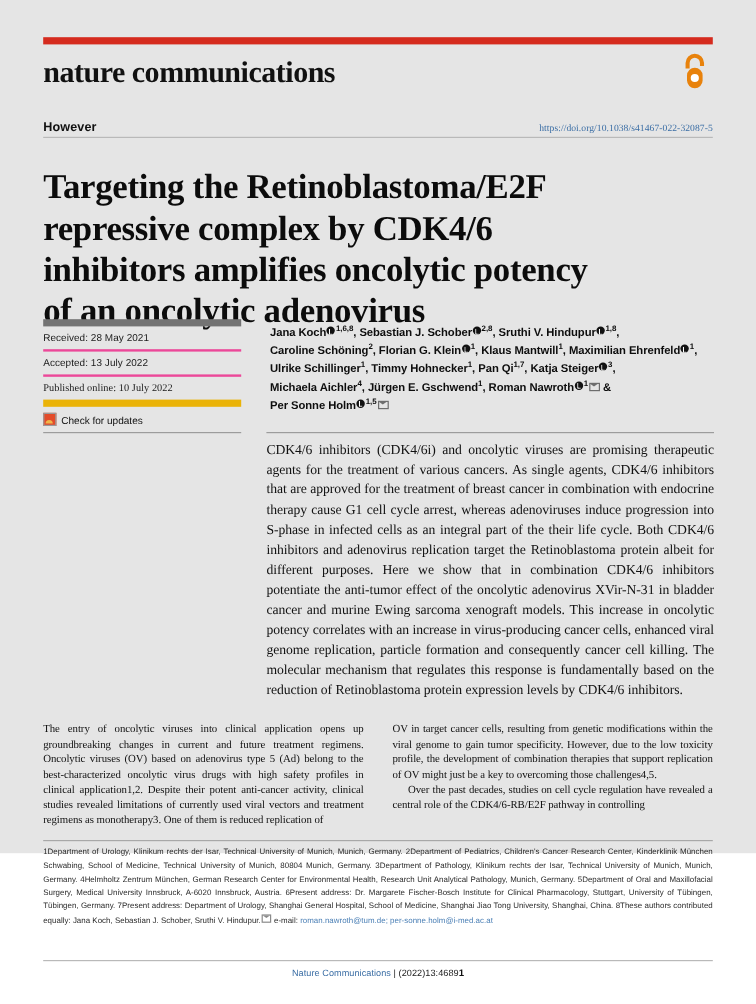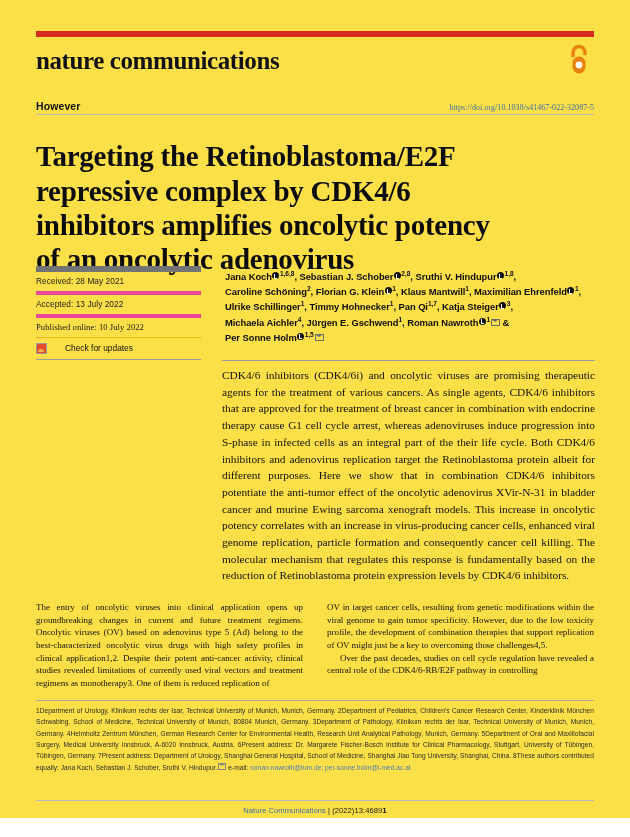--- a/index.html
+++ b/index.html
@@ -12,22 +12,22 @@
     height: 837px;
     font-family: "Liberation Serif", serif;
     color: #000000;
     position: relative;
     overflow: hidden;
   }
   .page {
     position: absolute;
     left: 0; top: 0;
     width: 630px;
-    height: 818px;
-    background: #fde047;
+    height: 711px;
+    background: #e5e5e5;
   }
 
   
   .masthead {
     position: absolute;
     left: 36px;
     top: 31px;
     width: 558px;
   }
   .red-rule {
@@ -103,35 +103,35 @@
   .meta-col {
     position: absolute;
     left: 36px;
     top: 266px;
     width: 165px;
     font-family: "Liberation Sans", sans-serif;
     font-size: 8.3px;
     color: #1a1a1a;
   }
   .meta-item {
-    border-top: 4px solid #ec4899;
+    border-top: 2px solid #ec4899;
     padding: 4px 0 5px 0;
     letter-spacing: 0.05px;
   }
   .meta-item.first { border-top: 6px solid #737373; }
   .meta-item.pub {
     font-family: "Liberation Serif", serif;
     font-size: 8.6px;
   }
   .cfu-row {
-    border-top: 1px solid #eab308;
+    border-top: 6px solid #eab308;
     padding-top: 5px;
     display: flex;
-    align-items: flex-start;
-    gap: 18px;
+    align-items: flex-end;
+    gap: 4px;
   }
   .cfu-badge {
     width: 9px;
     height: 9px;
     background: #e34b2a;
     border: 1px solid #9a9a9a;
     display: inline-block;
     position: relative;
     flex: 0 0 auto;
   }

